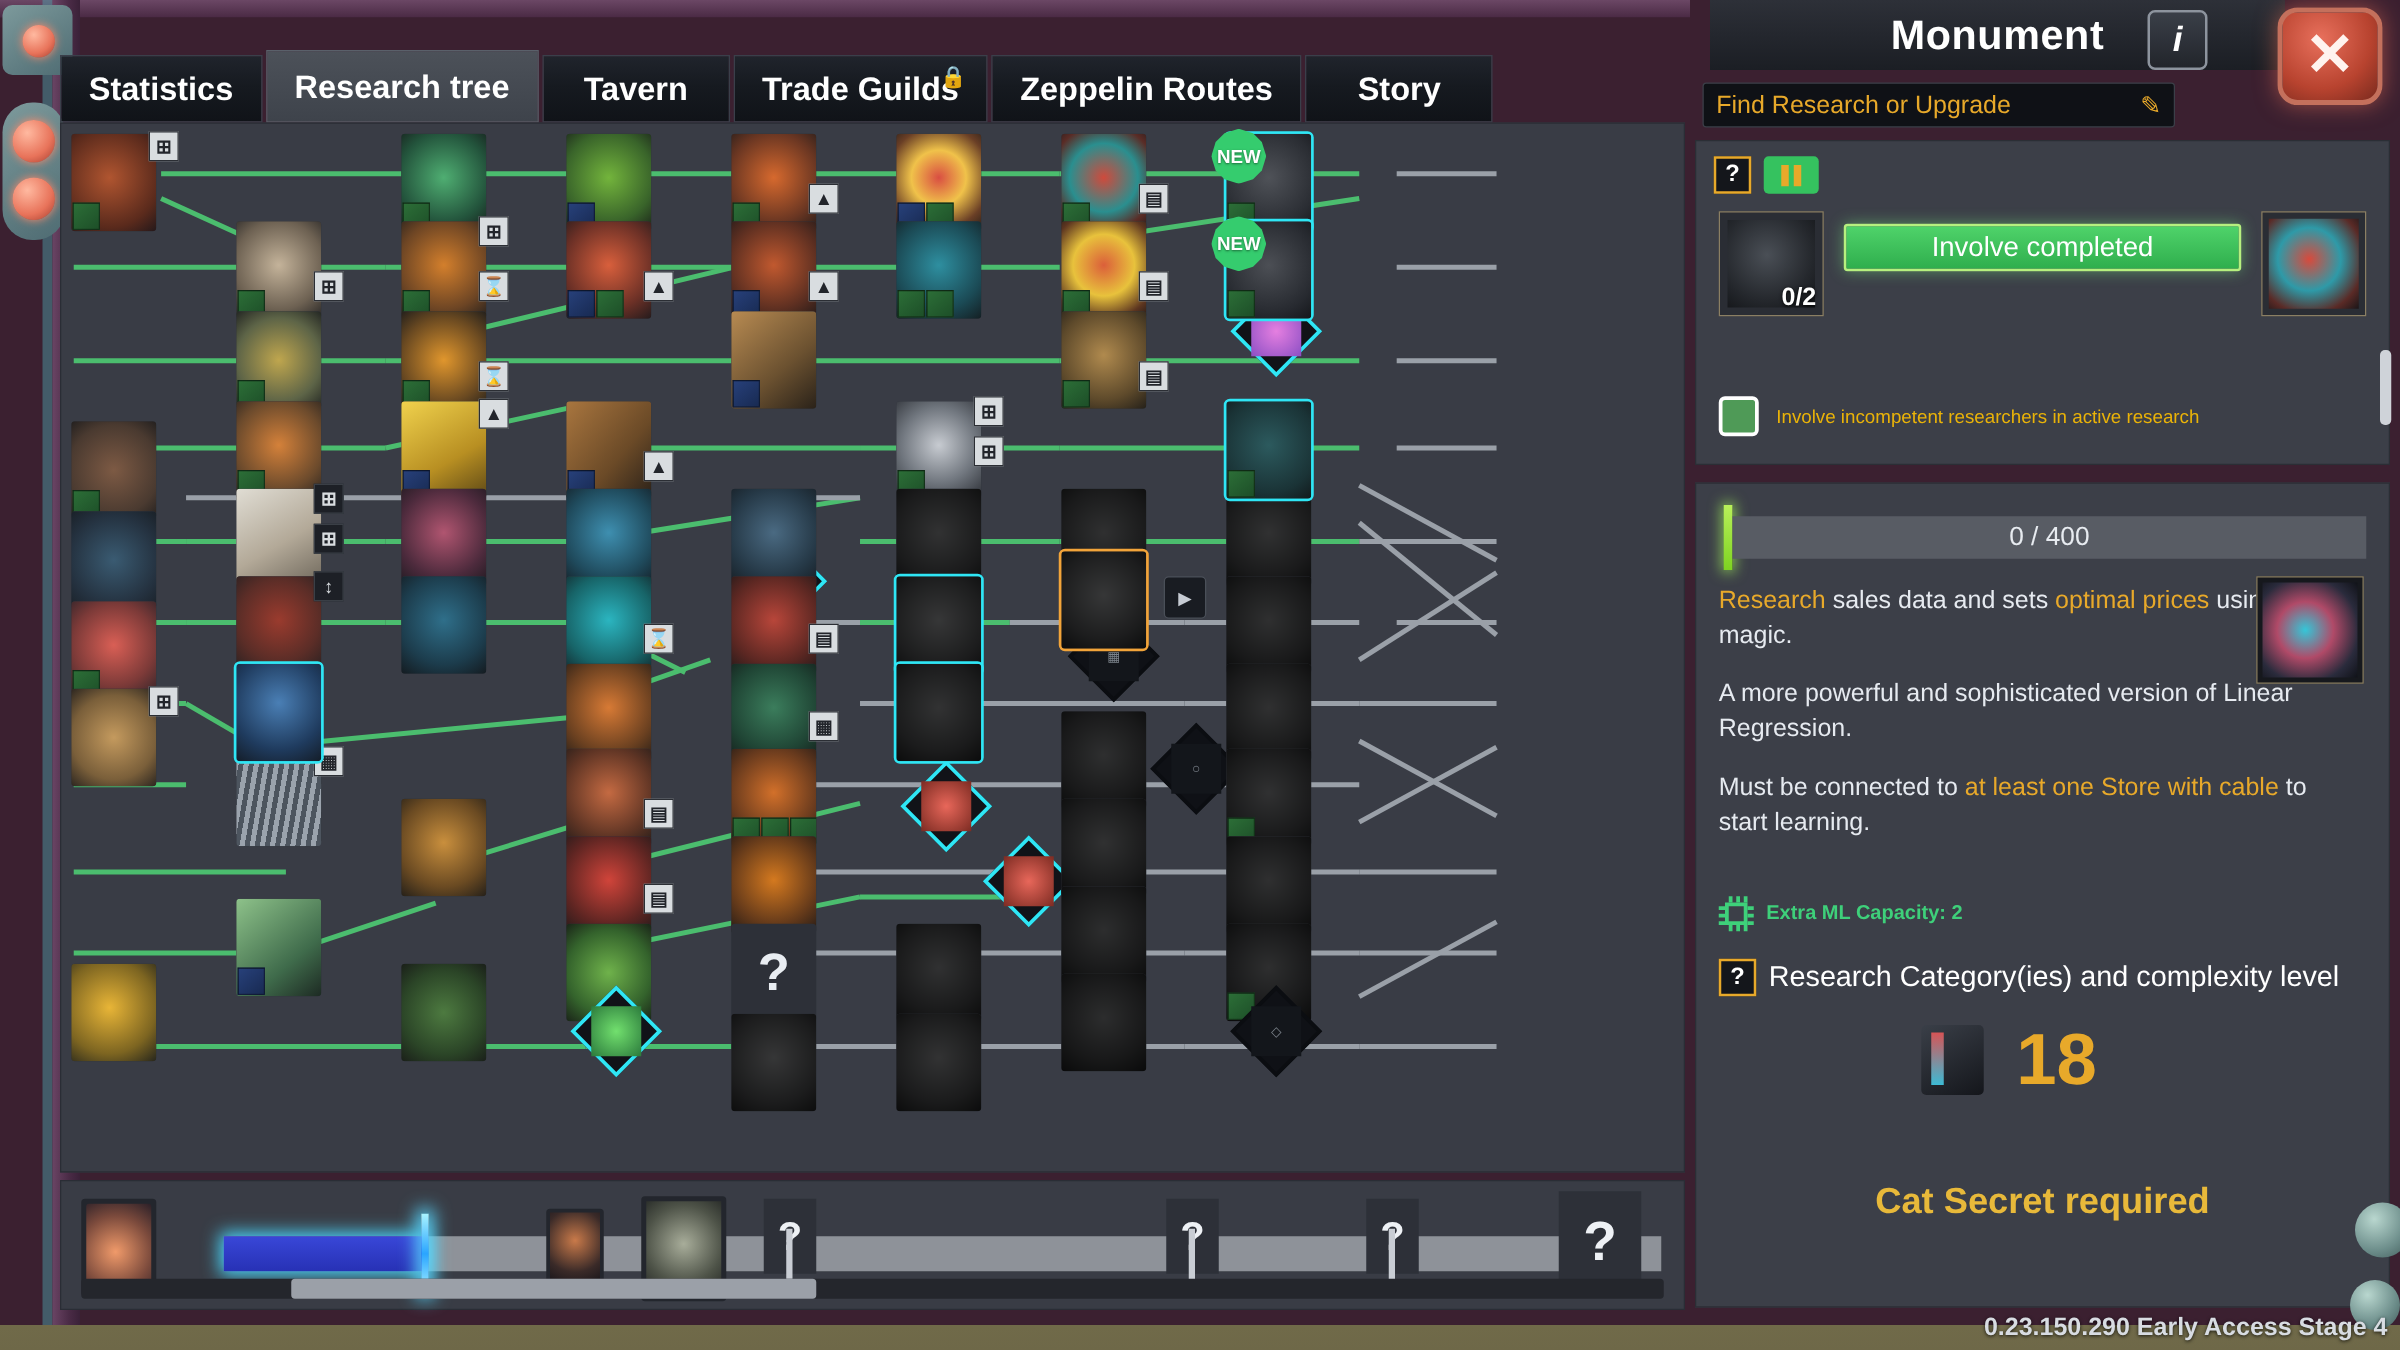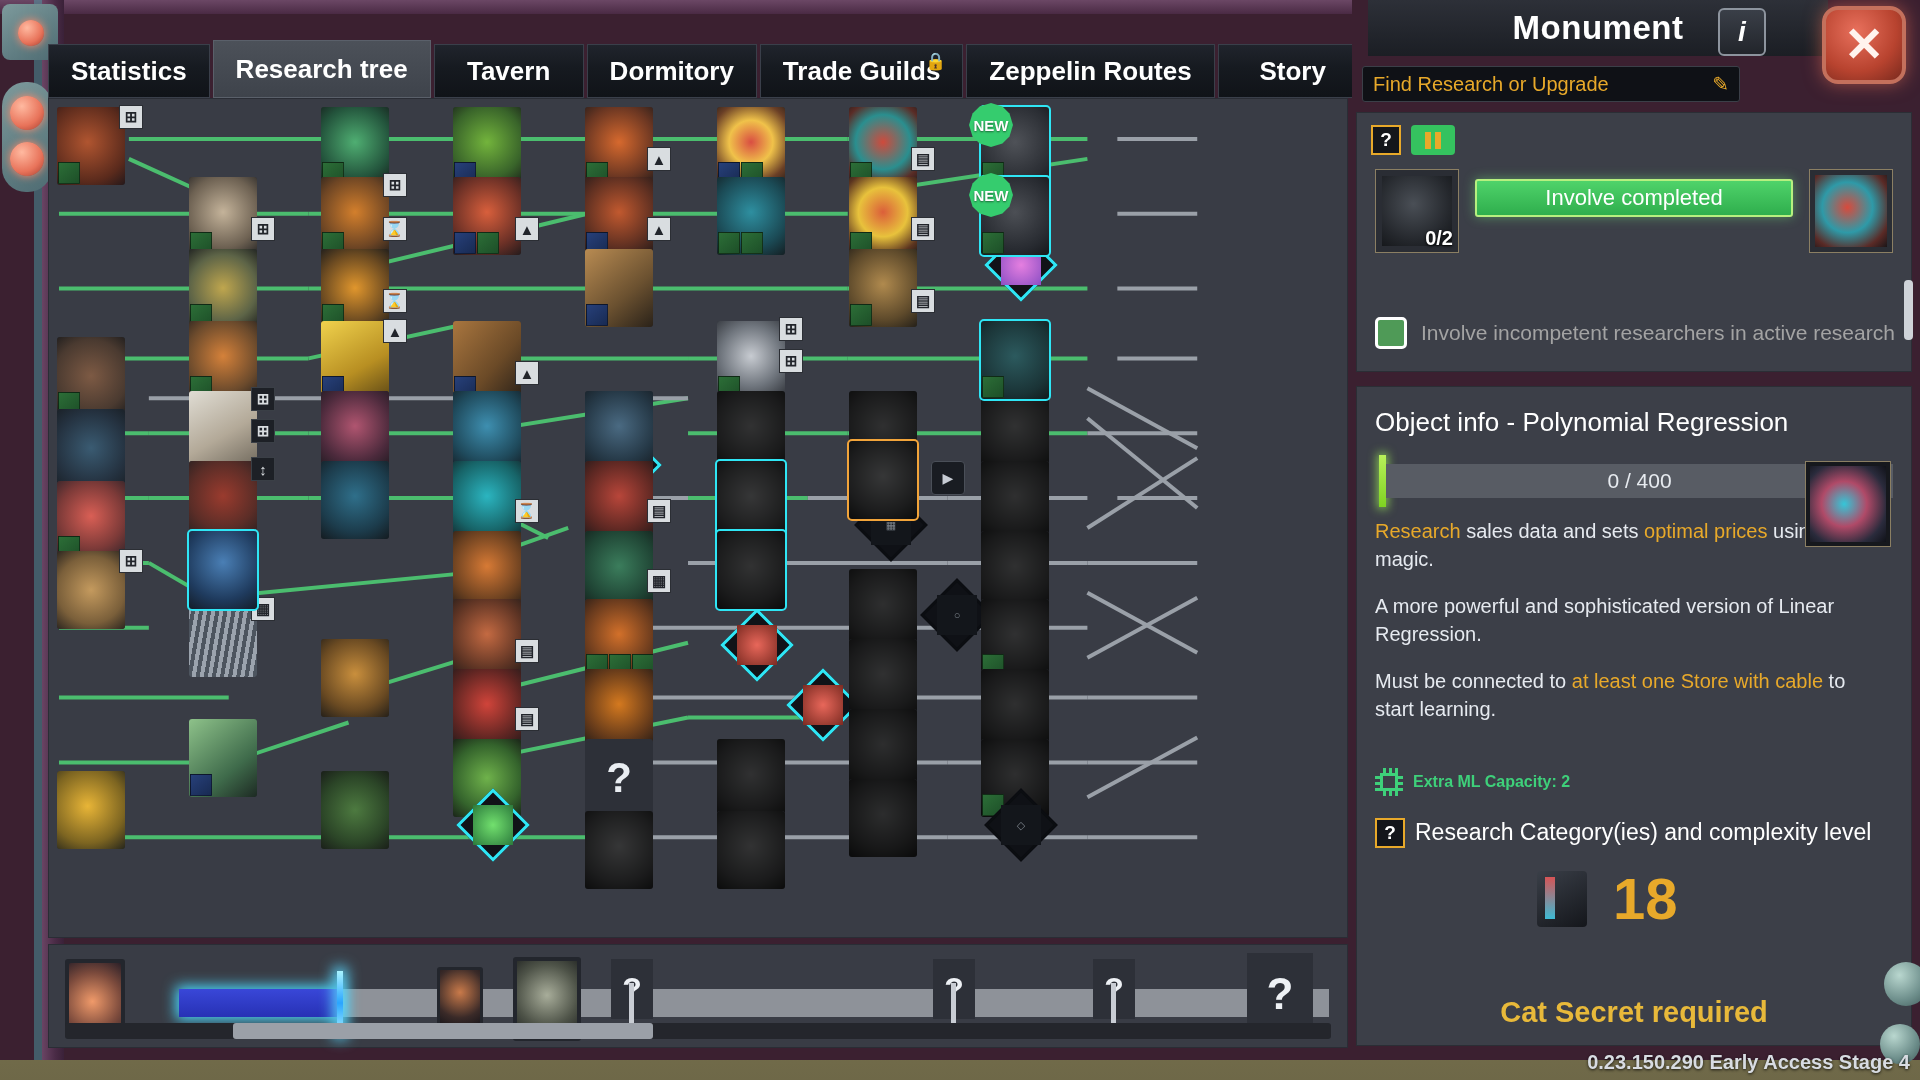--- a/index.html
+++ b/index.html
@@ -268,21 +268,21 @@
     overflow:hidden; position:relative;
   }
   .chk-row {
     position:absolute; left:18px; bottom:22px;
     display:flex; align-items:center; gap:14px;
   }
   .chk {
     width:32px; height:32px; background:#4f9a57; border:3px solid #fff;
     border-radius:5px;
   }
-  .chk-row .lbl { color:#a3a3a3; font-size:21px; }
+  .chk-row .lbl { color:#eab308; font-size:15px; }
 
   #obj-title { color:#fff; font-size:26px; padding:20px 18px 0 18px; }
   #prog-wrap {
     position:relative; margin:26px 18px 0 22px; height:34px;
     display:flex; align-items:center;
   }
   #prog-cap {
     width:7px; height:52px; background:linear-gradient(180deg,#b9f05a,#7ed321);
     box-shadow:0 0 10px 2px rgba(160,240,90,.7);
     flex:0 0 auto;
@@ -379,23 +379,20 @@
 
 <div id="tabs-row">
   <div class="tab">
     <span>Statistics</span>
   </div>
   <div class="tab active">
     <span>Research tree</span>
   </div>
   <div class="tab">
     <span>Tavern</span>
-  </div>
-  <div class="tab">
-    <span>Dormitory</span>
   </div>
   <div class="tab">
     <span>Trade Guilds</span>
     <span class="lock">🔒</span>
   </div>
   <div class="tab">
     <span>Zeppelin Routes</span>
   </div>
   <div class="tab">
     <span>Story</span>
@@ -948,21 +945,20 @@
       <div style="position:absolute;inset:5px;background:radial-gradient(circle at 45% 45%,#d84a3c,#2e9aa8 45%,#5a2a26 78%,#1a1618);"></div>
     </div>
   </div>
   <div class="chk-row">
     <div class="chk"></div>
     <div class="lbl">Involve incompetent researchers in active research</div>
   </div>
 </div>
 
 <div class="panel-box" id="obj-info">
-  <div id="obj-title">Object info - Polynomial Regression</div>
 
   <div id="prog-wrap">
     <div id="prog-cap"></div>
     <div id="prog-bar">
       <span>0 / 400</span>
     </div>
   </div>
   <div id="obj-thumb">
     <div style="position:absolute;inset:4px;background:radial-gradient(circle at 45% 50%,#35c6d8,#b04a68 40%,#2a2b3c 75%,#101218);"></div>
   </div>

